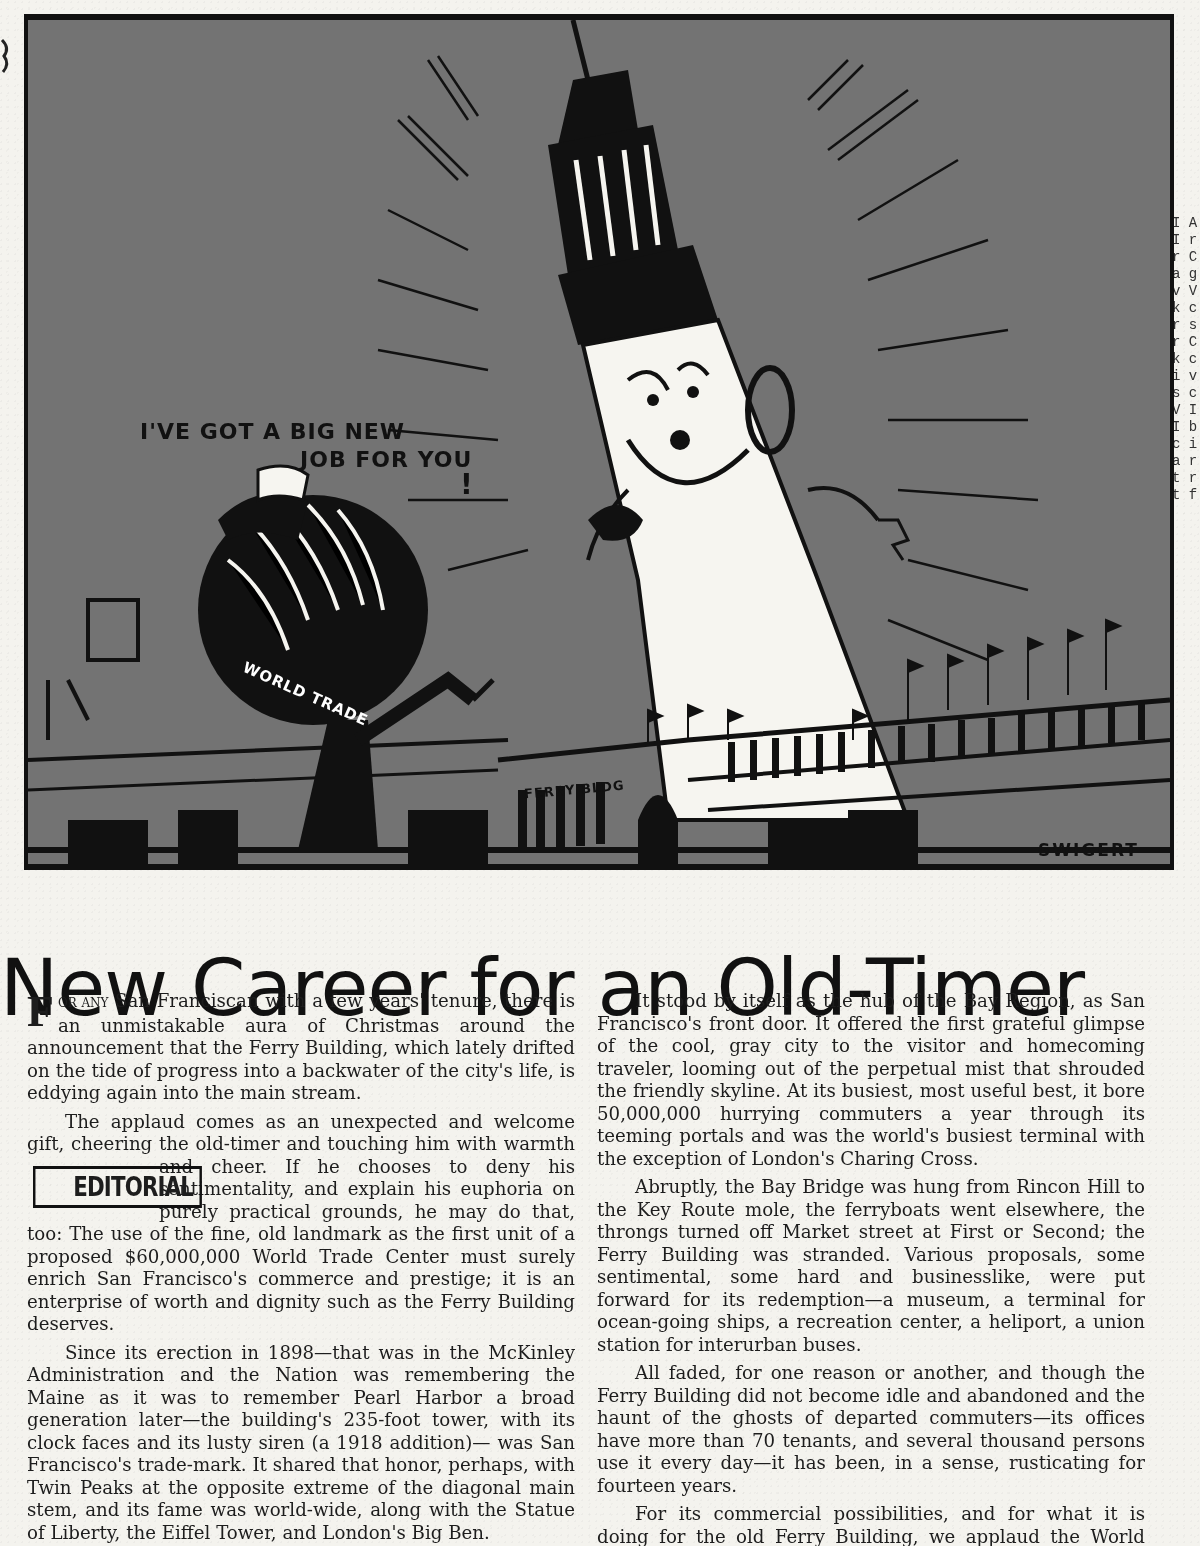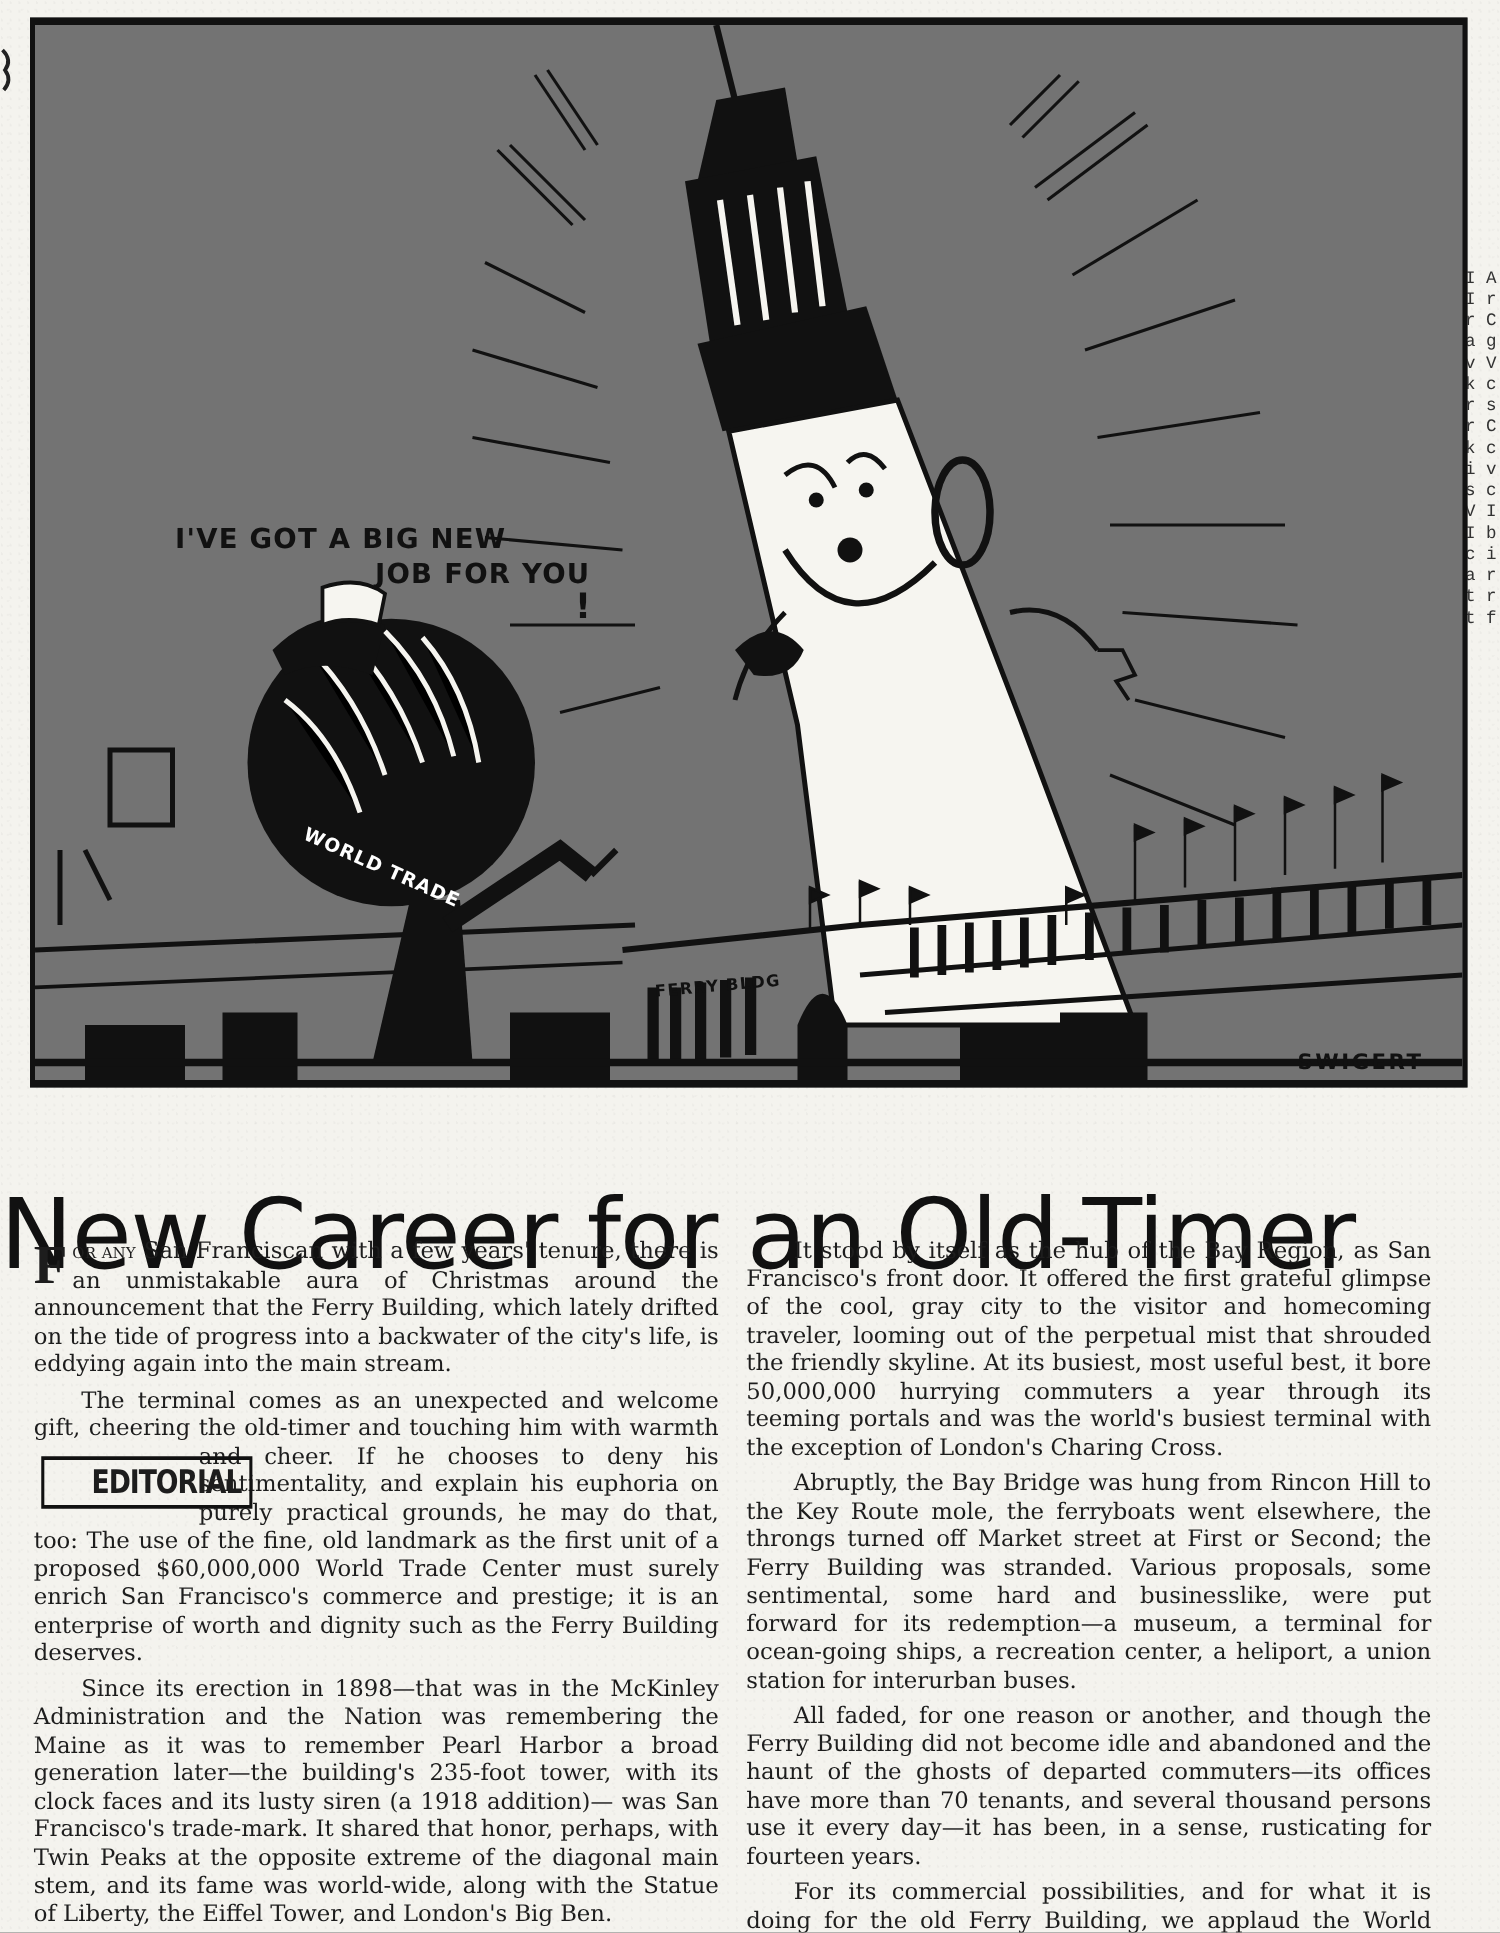--- a/index.html
+++ b/index.html
@@ -207,21 +207,21 @@
   <div class="signature">SWIGERT</div>
 </div>
 
 <h1 class="headline">New Career for an Old-Timer</h1>
 
 <div class="col col-left">
   <p class="first">
     <span class="dropcap">F</span><span class="smallcaps">OR ANY</span><span> San Franciscan with a few years' tenure, there is an unmistakable aura of Christmas around the announcement that the Ferry Building, which lately drifted on the tide of progress into a backwater of the city's life, is eddying again into the main stream.</span>
   </p>
   <p>
-    <span>The terminal comes as an unexpected and welcome gift, cheering the old-timer and touching him with</span>
+    <span>The applaud comes as an unexpected and welcome gift, cheering the old-timer and touching him with</span>
     <span class="editorial-wrap">
         <span class="editorial-box">EDITORIAL</span>
       </span><span> warmth and cheer. If he chooses to deny his sentimentality, and explain his euphoria on purely practical grounds, he may do that, too: The use of the fine, old landmark as the first unit of a proposed $60,000,000 World Trade Center must surely enrich San Francisco's commerce and prestige; it is an enterprise of worth and dignity such as the Ferry Building deserves.</span>
   </p>
   <p>Since its erection in 1898—that was in the McKinley Administration and the Nation was remembering the Maine as it was to remember Pearl Harbor a broad generation later—the building's 235-foot tower, with its clock faces and its lusty siren (a 1918 addition)— was San Francisco's trade-mark. It shared that honor, perhaps, with Twin Peaks at the opposite extreme of the diagonal main stem, and its fame was world-wide, along with the Statue of Liberty, the Eiffel Tower, and London's Big Ben.</p>
 </div>
 
 <div class="col col-right">
   <p>It stood by itself as the hub of the Bay Region, as San Francisco's front door. It offered the first grateful glimpse of the cool, gray city to the visitor and homecoming traveler, looming out of the perpetual mist that shrouded the friendly skyline. At its busiest, most useful best, it bore 50,000,000 hurrying commuters a year through its teeming portals and was the world's busiest terminal with the exception of London's Charing Cross.</p>
   <p>Abruptly, the Bay Bridge was hung from Rincon Hill to the Key Route mole, the ferryboats went elsewhere, the throngs turned off Market street at First or Second; the Ferry Building was stranded. Various proposals, some sentimental, some hard and businesslike, were put forward for its redemption—a museum, a terminal for ocean-going ships, a recreation center, a heliport, a union station for interurban buses.</p>

